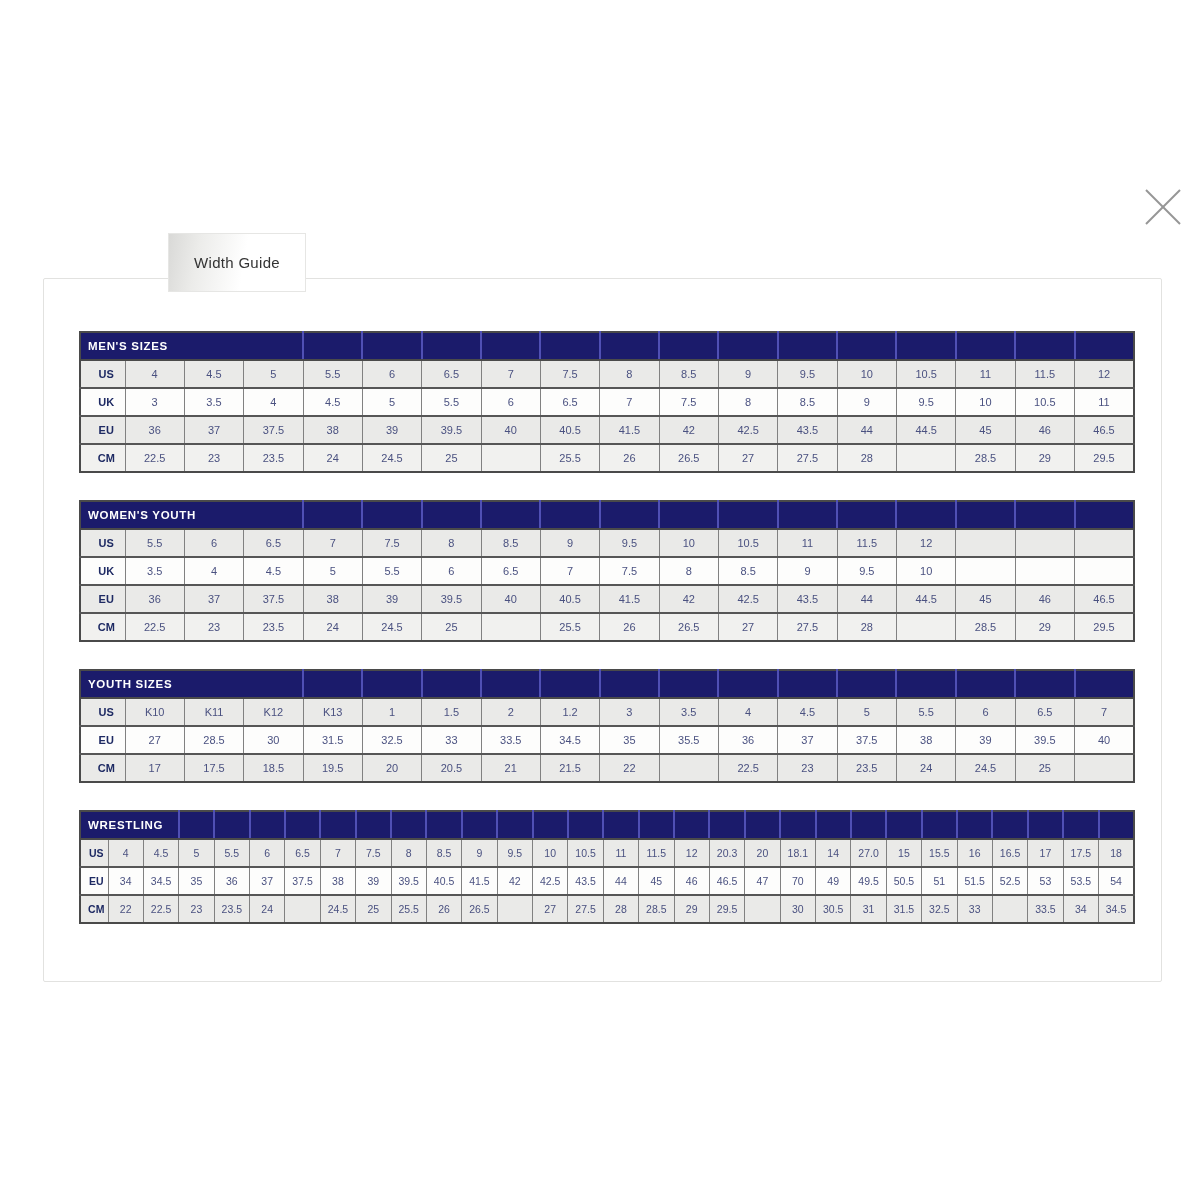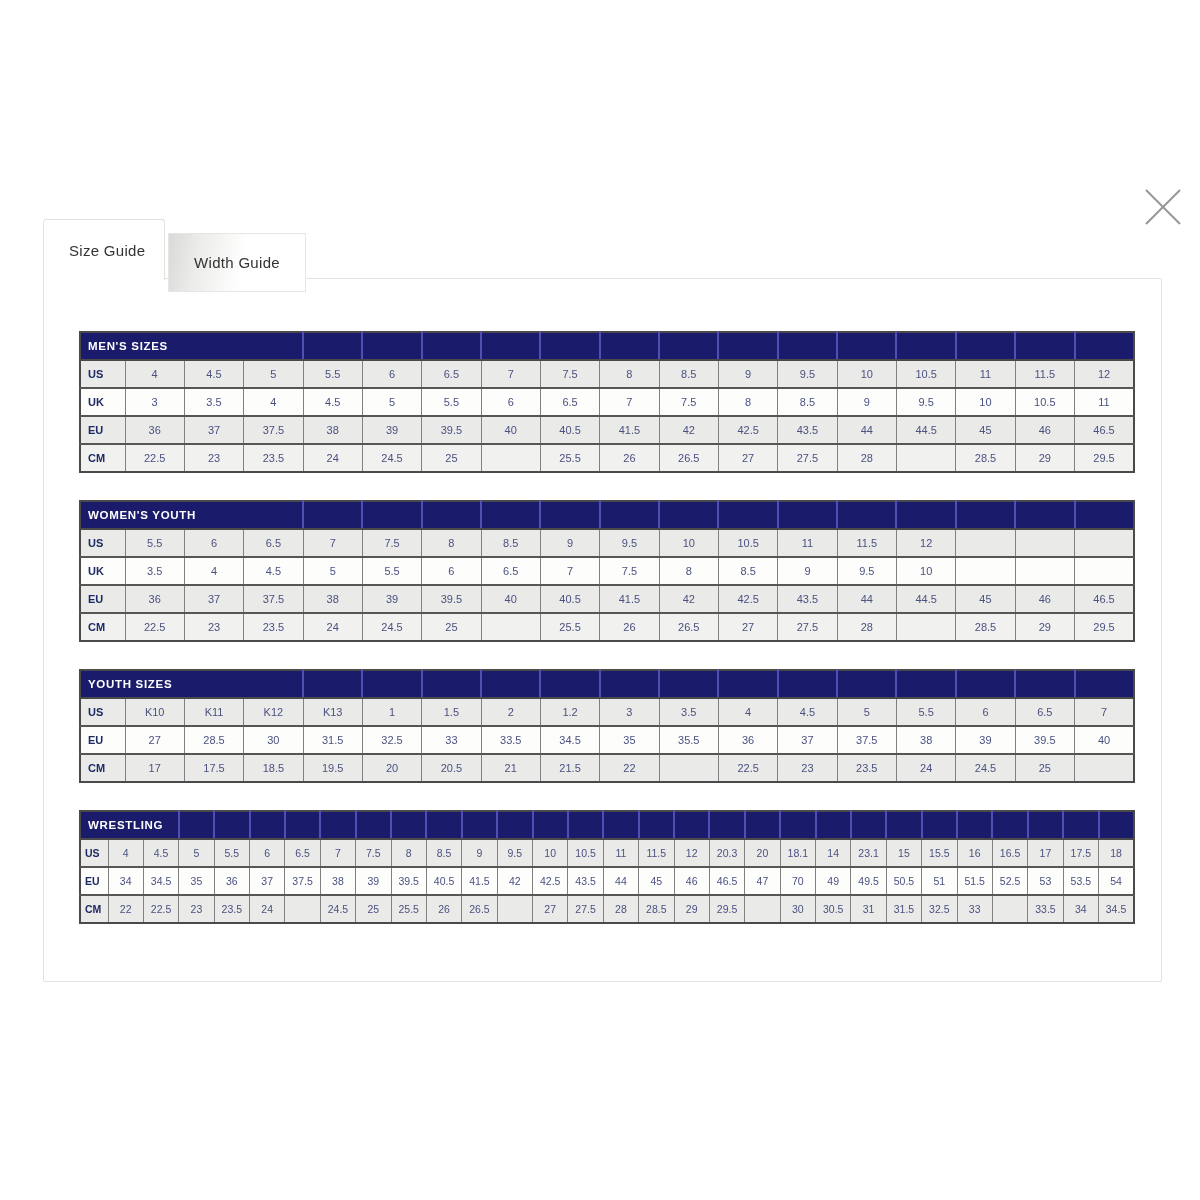--- a/index.html
+++ b/index.html
@@ -48,43 +48,40 @@
     color:#ffffff; font-size:11.5px; font-weight:bold; text-align:left;
     padding-left:7px; letter-spacing:.06em; border-left:none;
   }
   table.sizes td {
     height:28px; border-left:1px solid #818181; border-top:2px solid #565656;
     font-size:11px; color:#4a5180; text-align:center;
     overflow:hidden; white-space:nowrap;
   }
   table.sizes td:first-child { border-left:none; }
   table.sizes td.rowlabel {
-    font-weight:bold; color:#1e2a63; text-align:left; padding-left:7px;
+    font-weight:bold; color:#1e2a63; text-align:center; padding-left:7px;
   }
   table.sizes tr.shade-gray td  { background:#eaeae8; }
   table.sizes tr.shade-white td { background:#fdfdfc; }
   table.sizes tr.shade-light td { background:#f1f1ef; }
   table.sizes.wrestling td { font-size:10.5px; }
   table.sizes.wrestling td.rowlabel { padding-left:4px; }
 </style>
 </head>
 <body>
 
 <div class="page" style="--hdr-bg: #1b1b6b; --hdr-sep: #5050b4;">
 
   <button class="close-btn" aria-label="Close">
     <svg width="48" height="48" viewBox="0 0 48 48">
       <line x1="7" y1="5" x2="41" y2="39" stroke="#969696" stroke-width="2"></line>
       <line x1="41" y1="5" x2="7" y2="39" stroke="#969696" stroke-width="2"></line>
     </svg>
   </button>
 
-  <div class="tab active">
-    <span>Size Guide</span>
-  </div>
 
   <div class="tab inactive">
     <span>Width Guide</span>
   </div>
 
   <div class="card">
     <div class="tables-wrap">
         <table class="sizes">
           <colgroup>
             <col style="width: 45px;">
@@ -516,21 +513,21 @@
               <td>9.5</td>
               <td>10</td>
               <td>10.5</td>
               <td>11</td>
               <td>11.5</td>
               <td>12</td>
               <td>20.3</td>
               <td>20</td>
               <td>18.1</td>
               <td>14</td>
-              <td>23.1</td>
+              <td>27.0</td>
               <td>15</td>
               <td>15.5</td>
               <td>16</td>
               <td>16.5</td>
               <td>17</td>
               <td>17.5</td>
               <td>18</td>
             </tr>
             <tr class="shade-white">
               <td class="rowlabel">EU</td>

